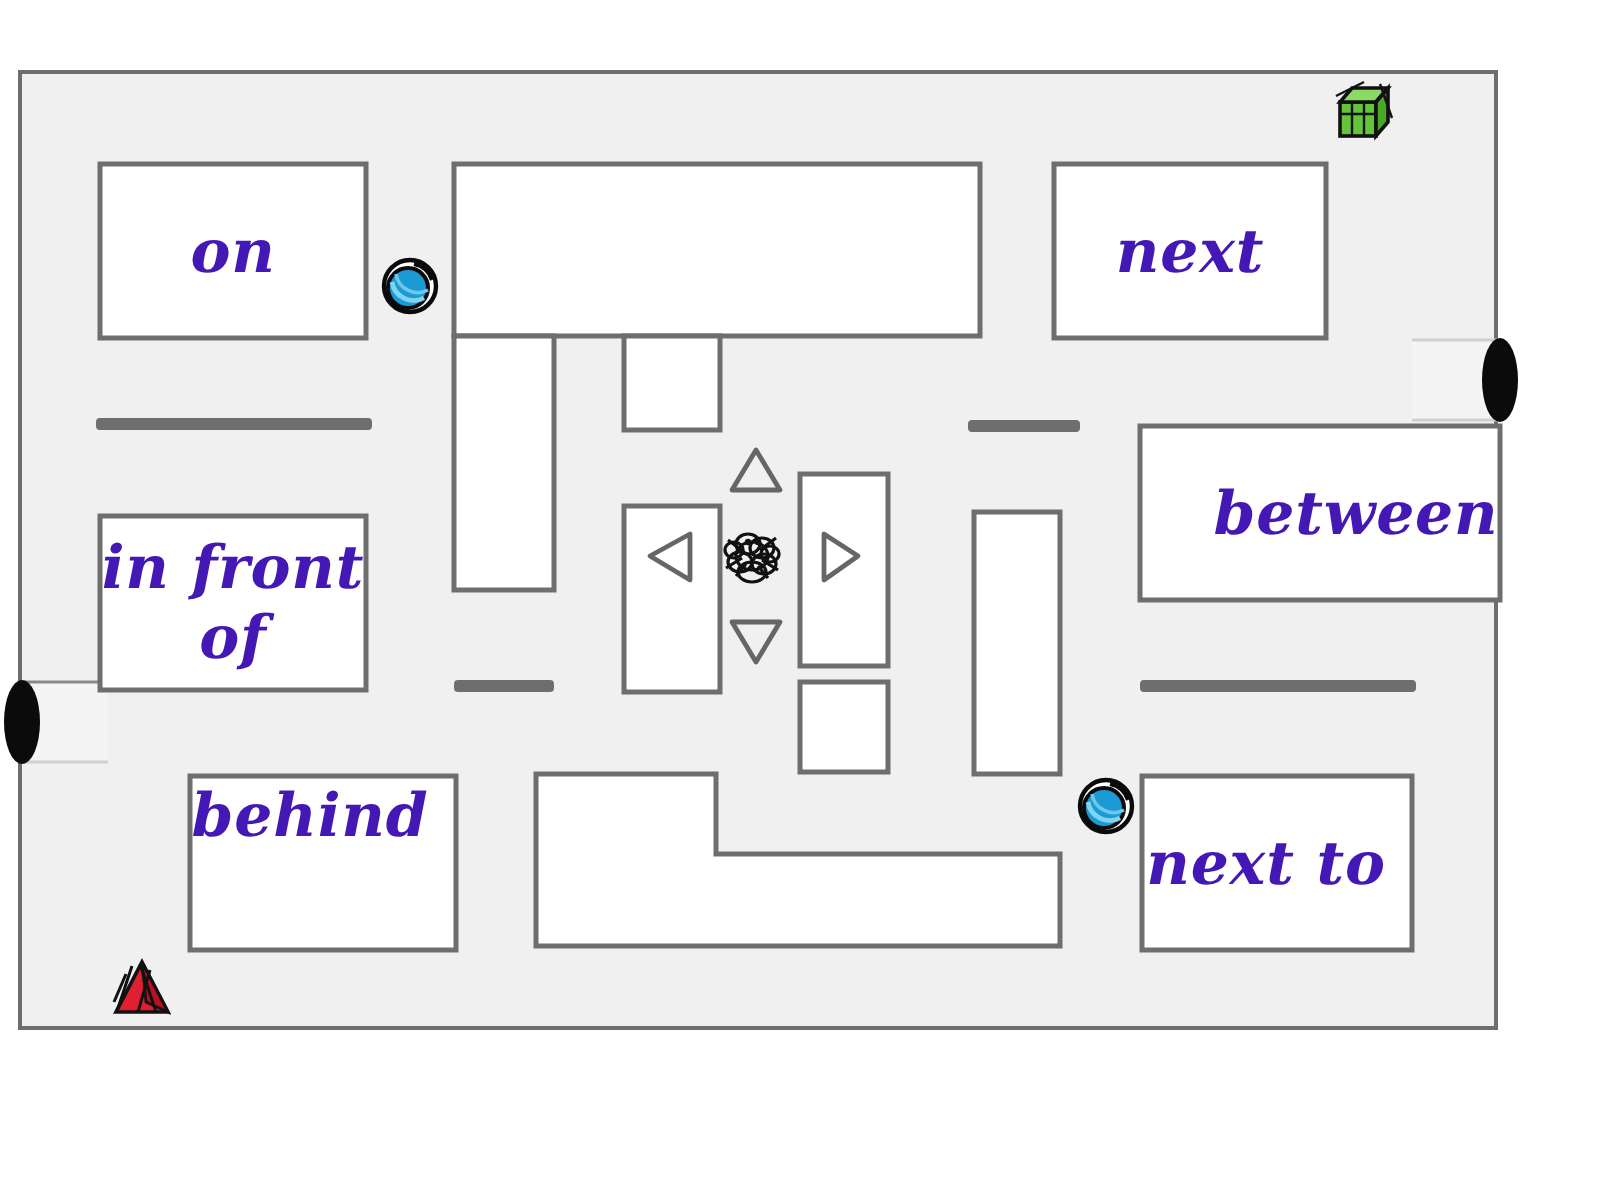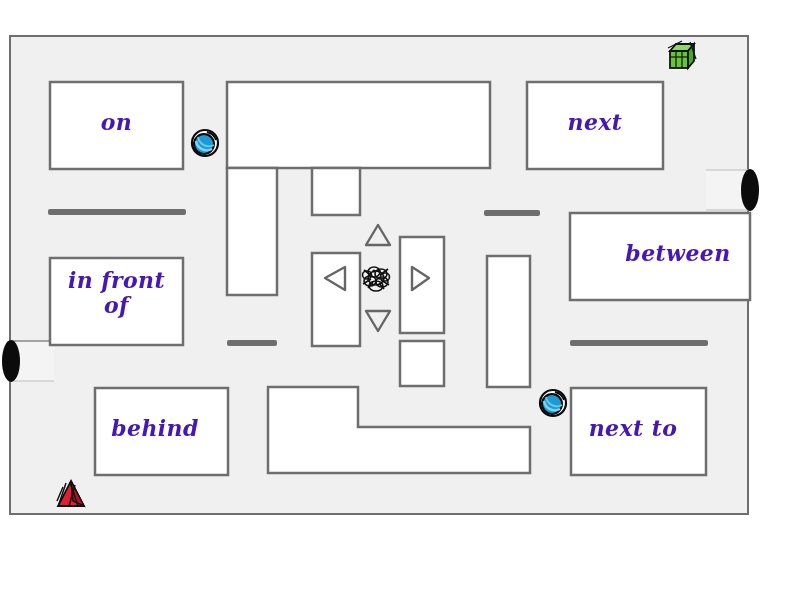--- a/index.html
+++ b/index.html
@@ -24,21 +24,21 @@
     top: 0;
     width: 800px;
     height: 600px;
   }
   .room-label {
     position: absolute;
     color: #4418b4;
     font-family: "DejaVu Serif", serif;
     font-style: italic;
     font-weight: bold;
-    font-size: 22px;
+    font-size: 30px;
     line-height: 1.15;
     text-align: center;
     white-space: pre-line;
     letter-spacing: 0.4px;
     pointer-events: none;
     user-select: none;
   }
 </style>
 </head>
 <body>
@@ -179,17 +179,17 @@
 
   <div class="room-label" style="left:50px; top:110px; width:133px;">on</div>
 
   <div class="room-label" style="left:527px; top:110px; width:136px;">next</div>
 
   <div class="room-label" style="left:50px; top:268px; width:133px;">in front
 of</div>
 
   <div class="room-label" style="left:570px; top:241px; width:216px;">between</div>
 
-  <div class="room-label" style="left:95px; top:416px; width:120px;">behind</div>
+  <div class="room-label" style="left:95px; top:392px; width:120px;">behind</div>
 
   <div class="room-label" style="left:571px; top:416px; width:124px;">next to</div>
 
 </div>
 
 </body></html>

